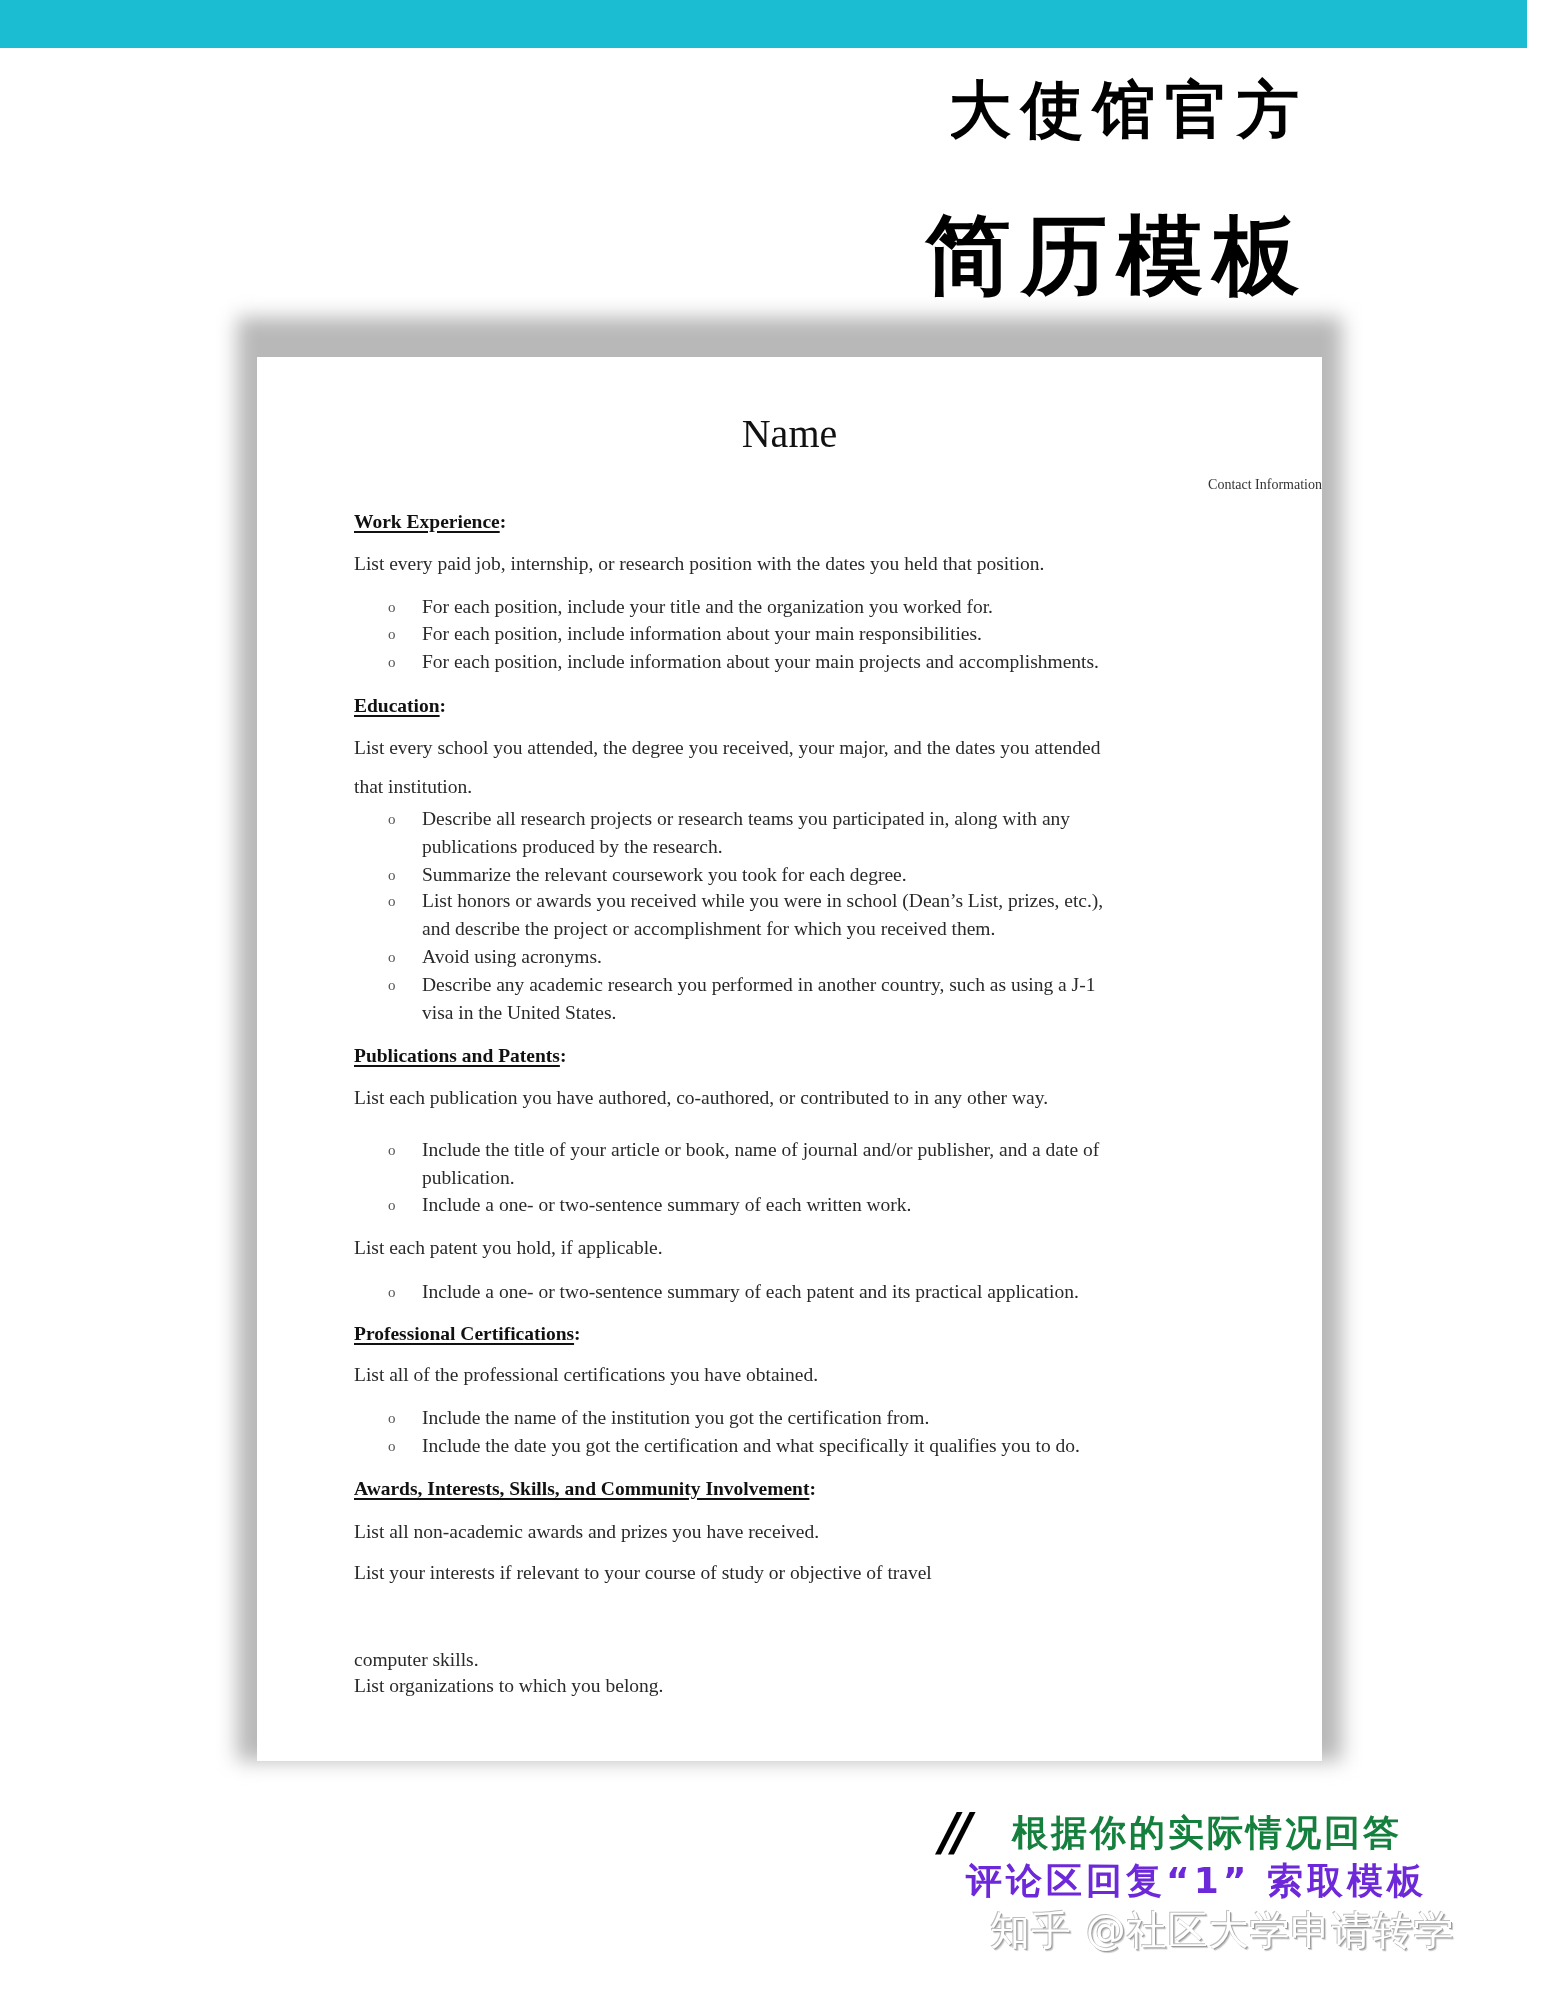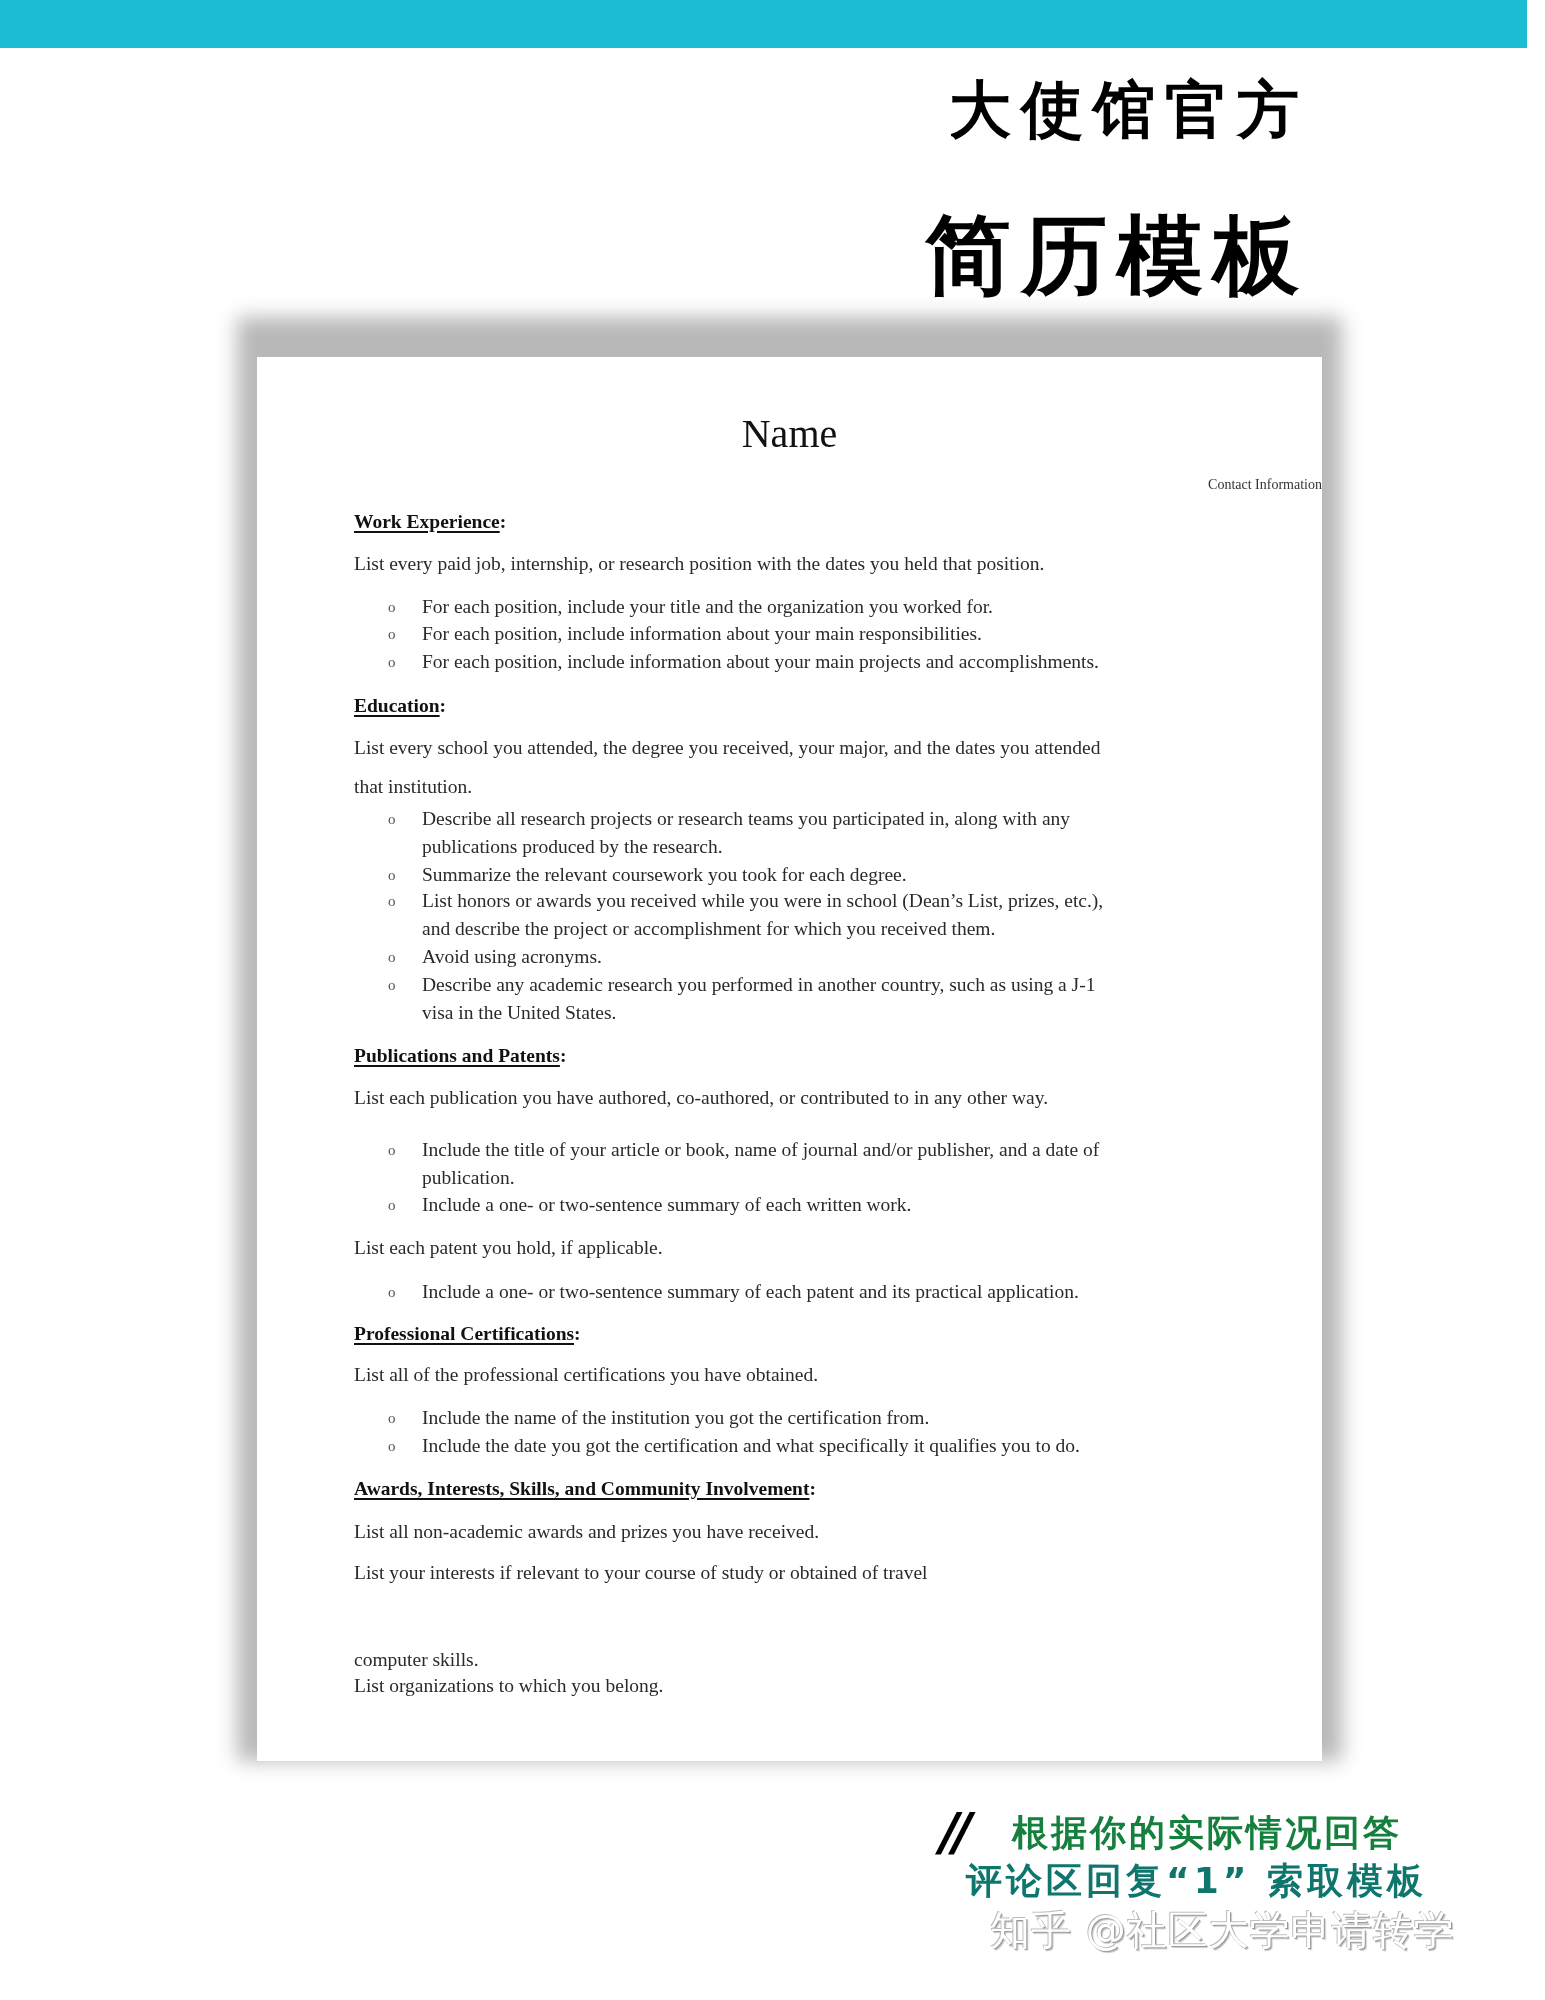--- a/index.html
+++ b/index.html
@@ -52,21 +52,21 @@
     position: absolute; left: 940px; top: 1806px; font-size: 52px; line-height: 52px;
     font-weight: bold; font-style: italic; color: #000; letter-spacing: -6px;
     font-family: "DejaVu Sans", sans-serif;
   }
   .cta-1 {
     position: absolute; left: 1012px; top: 1810px; font-size: 36px; line-height: 46px;
     font-weight: bold; color: #15803d; letter-spacing: 3px; white-space: nowrap;
   }
   .cta-2 {
     position: absolute; left: 966px; top: 1858px; font-size: 36px; line-height: 46px;
-    font-weight: bold; color: #0f766e; letter-spacing: 4px; white-space: nowrap;
+    font-weight: bold; color: #6d28d9; letter-spacing: 4px; white-space: nowrap;
   }
   .watermark {
     position: absolute; left: 990px; top: 1905px; font-size: 40px; line-height: 50px;
     color: #ffffff; white-space: nowrap; letter-spacing: 1px;
     text-shadow: -1px -1px 0 #bdbdbd, 1px 1px 0 #9a9a9a, 2px 2px 1px #c8c8c8;
   }
 </style>
 </head>
 <body>
 
@@ -121,21 +121,21 @@
 
   <div class="line heading" style="top:964px;"><span class="u">Professional Certifications</span><span>:</span></div>
   <div class="line" style="top:1005px;">List all of the professional certifications you have obtained.</div>
   <div class="bullet-mark" style="top:1048px;">o</div>
   <div class="line bullet-text" style="top:1048px;">Include the name of the institution you got the certification from.</div>
   <div class="bullet-mark" style="top:1076px;">o</div>
   <div class="line bullet-text" style="top:1076px;">Include the date you got the certification and what specifically it qualifies you to do.</div>
 
   <div class="line heading" style="top:1119px;"><span class="u">Awards, Interests, Skills, and Community Involvement</span><span>:</span></div>
   <div class="line" style="top:1162px;">List all non-academic awards and prizes you have received.</div>
-  <div class="line" style="top:1203px;">List your interests if relevant to your course of study or obtained of travel</div>
+  <div class="line" style="top:1203px;">List your interests if relevant to your course of study or objective of travel</div>
   <div class="line" style="top:1274px;margin-top:16px;">computer skills.</div>
   <div class="line" style="top:1316px;">List organizations to which you belong.</div>
 </div>
 
 <div class="slashes">//</div>
 <div class="cta-1">根据你的实际情况回答</div>
 <div class="cta-2">评论区回复“1” 索取模板</div>
 <div class="watermark">知乎 @社区大学申请转学</div>
 
 </body></html>

